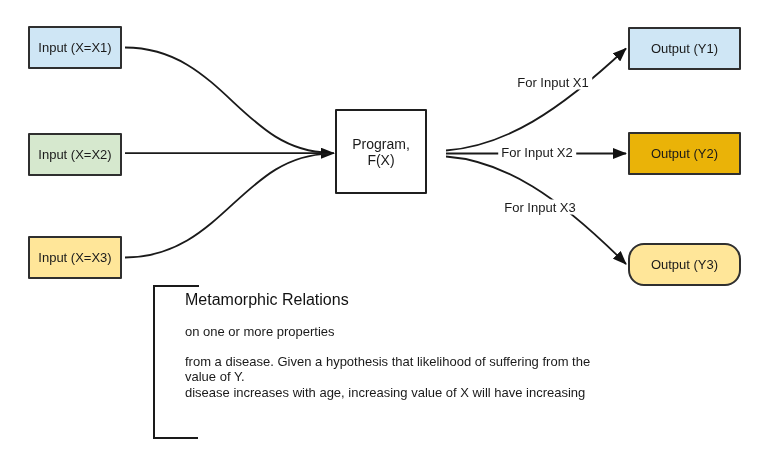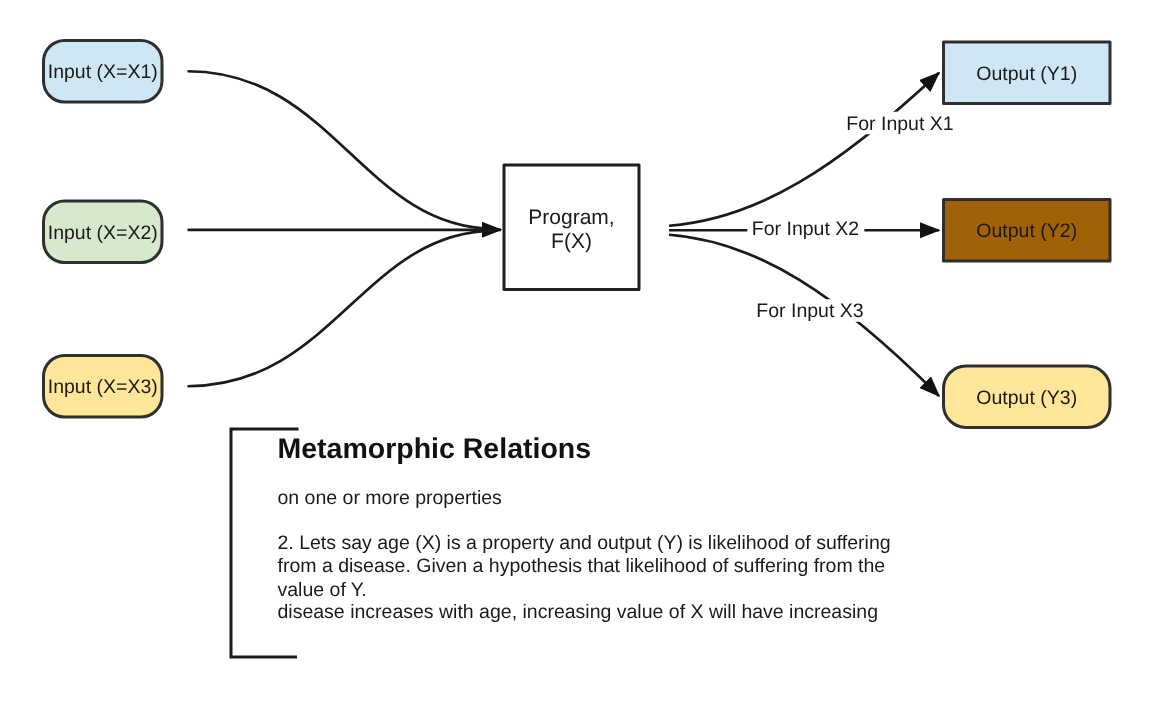--- a/index.html
+++ b/index.html
@@ -17,50 +17,50 @@
   }
   .node{
     position:absolute;
     display:flex;align-items:center;justify-content:center;
     border:2px solid #2f2f2f;
     box-sizing:border-box;
     font-size:13px;
     text-align:center;
     border-radius:1px;
   }
-  .node.input{left:28px;width:81px;height:43px;border-radius:15px;}
+  .node.input{left:28px;width:94px;height:43px;}
   .node.output{left:628px;width:113px;height:43px;}
   .node.program{
     left:335px;top:109px;width:92px;height:85px;
     background:#ffffff;border-color:#1f1f1f;font-size:14px;
   }
   #input-x1{top:26px;}
   #input-x2{top:133px;}
   #input-x3{top:236px;}
   #output-y1{top:27px;}
   #output-y2{top:132px;}
   #output-y3{top:243px;}
   .edge-label{
     position:absolute;
     transform:translate(-50%,-50%);
     background:#ffffff;
     padding:0 3px;
     font-size:13px;
     white-space:nowrap;
   }
-  #edge-label-x1{left:553px;top:82px;margin-left:47px;}
+  #edge-label-x1{left:553px;top:82px;}
   #edge-label-x2{left:537px;top:152px;}
   #edge-label-x3{left:540px;top:207px;}
   #note{
     position:absolute;left:185px;top:291px;width:430px;
   }
   #note h3{
     margin:0 0 16px 0;
-    font-size:19px;line-height:17px;
-    font-weight:bold;color:#111;
+    font-size:16px;line-height:17px;
+    font-weight:normal;color:#111;
   }
   #note .para{margin:0 0 14px 0;}
   #note .line{
     font-size:13px;line-height:15.5px;
     white-space:nowrap;
   }
 </style>
 </head>
 <body>
 
@@ -94,37 +94,36 @@
     <span>Input (X=X3)</span>
   </div>
 
   <div class="node program" id="program-box" style="background: rgb(255, 255, 255);">
     <span>Program, F(X)</span>
   </div>
 
   <div class="node output" id="output-y1" style="background: rgb(207, 230, 245);">
     <span>Output (Y1)</span>
   </div>
-  <div class="node output" id="output-y2" style="background: #a16207;">
+  <div class="node output" id="output-y2" style="background: #eab308;">
     <span>Output (Y2)</span>
   </div>
   <div class="node output" id="output-y3" style="background: rgb(255, 230, 153); border-radius: 16px;">
     <span>Output (Y3)</span>
   </div>
 
   <div class="edge-label" id="edge-label-x1">For Input X1</div>
   <div class="edge-label" id="edge-label-x2">For Input X2</div>
   <div class="edge-label" id="edge-label-x3">For Input X3</div>
 
   <div id="note">
     <h3>Metamorphic Relations</h3>
     <div class="para">
       <div class="line">on one or more properties</div>
     </div>
     <div class="para">
-      <div class="line">2. Lets say age (X) is a property and output (Y) is likelihood of suffering</div>
       <div class="line">from a disease. Given a hypothesis that likelihood of suffering from the</div>
       <div class="line">value of Y.</div>
       <div class="line">disease increases with age, increasing value of X will have increasing</div>
     </div>
   </div>
 
 </div>
 
 </body></html>

